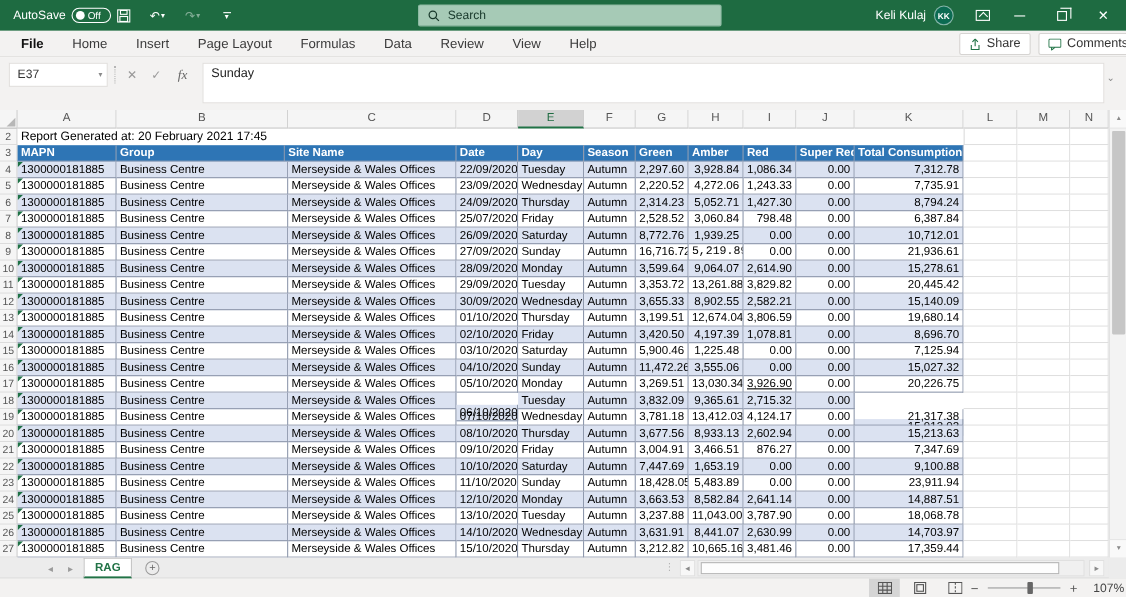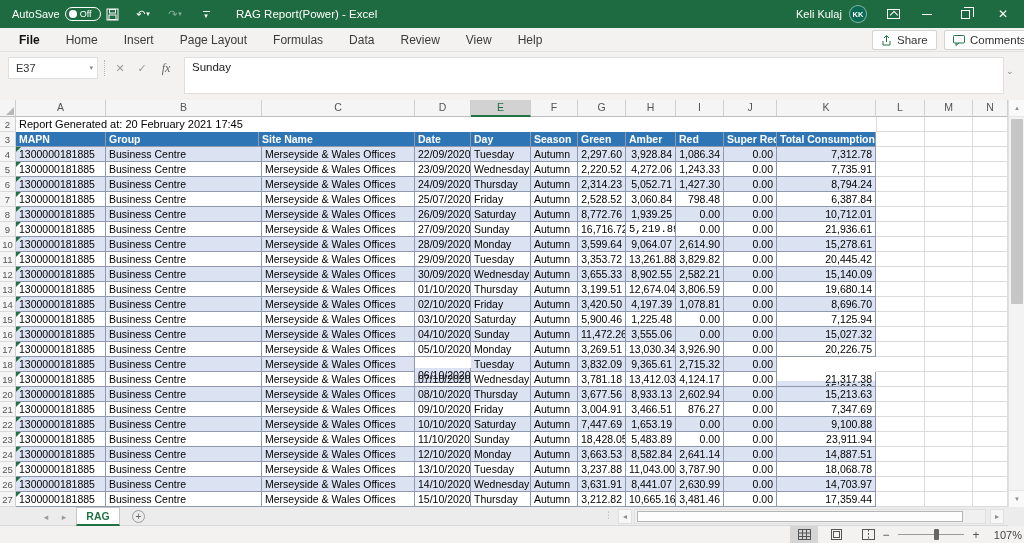--- a/index.html
+++ b/index.html
@@ -120,21 +120,27 @@
   <div class="qat-btn dim" style="left:160px;width:30px;">
     <span>↷</span>
       <span class="tiny-drop">▾</span>
   </div>
   <div class="qat-btn" style="left:194px;">
     <span class="qat-custom">
         <span class="bar"></span>
         <span style="font-size:7px;">▾</span>
       </span>
   </div>
-  <div class="tb-item doc-title">RAG Report(Power) - Excel</div>
+  <div class="searchbox">
+    <svg width="11" height="11" viewBox="0 0 11 11">
+      <circle cx="4.5" cy="4.5" r="3.4" fill="none" stroke="#17382a" stroke-width="1.1"></circle>
+      <line x1="7" y1="7" x2="10" y2="10" stroke="#17382a" stroke-width="1.1"></line>
+    </svg>
+    <span>Search</span>
+  </div>
   <div class="tb-item username">Keli Kulaj</div>
   <div class="avatar">
       <span>KK</span>
     </div>
   <div class="winbtn" style="left:878px;">
       <span class="ribbonopts-box"></span>
     </div>
   <div class="winbtn" style="left:912px;">
       <span class="min-line"></span>
     </div>
@@ -463,21 +469,21 @@
       <div class="r">
         <div class="gut">17</div>
         <div class="c" style="width: 90px;"><span>1300000181885</span><div class="tri"></div></div>
         <div class="c" style="width: 156px;">Business Centre</div>
         <div class="c" style="width: 153px;">Merseyside &amp; Wales Offices</div>
         <div class="c dt" style="width: 56px;">05/10/2020</div>
         <div class="c" style="width: 60px;">Monday</div>
         <div class="c" style="width: 47px;">Autumn</div>
         <div class="c num" style="width: 48px;">3,269.51</div>
         <div class="c num" style="width: 50px;">13,030.34</div>
-        <div class="c num" style="width: 48px;">3,926.90</div>
+        <div class="c num" style="width: 48px; text-decoration: underline;">3,926.90</div>
         <div class="c num" style="width: 53px;">0.00</div>
         <div class="c num" style="width: 99px;">20,226.75</div>
         <div class="c p" style="width: 49px;"></div>
         <div class="c p" style="width: 48px;"></div>
         <div class="c p" style="width: 35px;"></div>
       </div>
       <div class="r">
         <div class="gut">18</div>
         <div class="c even" style="width: 90px;"><span>1300000181885</span><div class="tri"></div></div>
         <div class="c even" style="width: 156px;">Business Centre</div>

